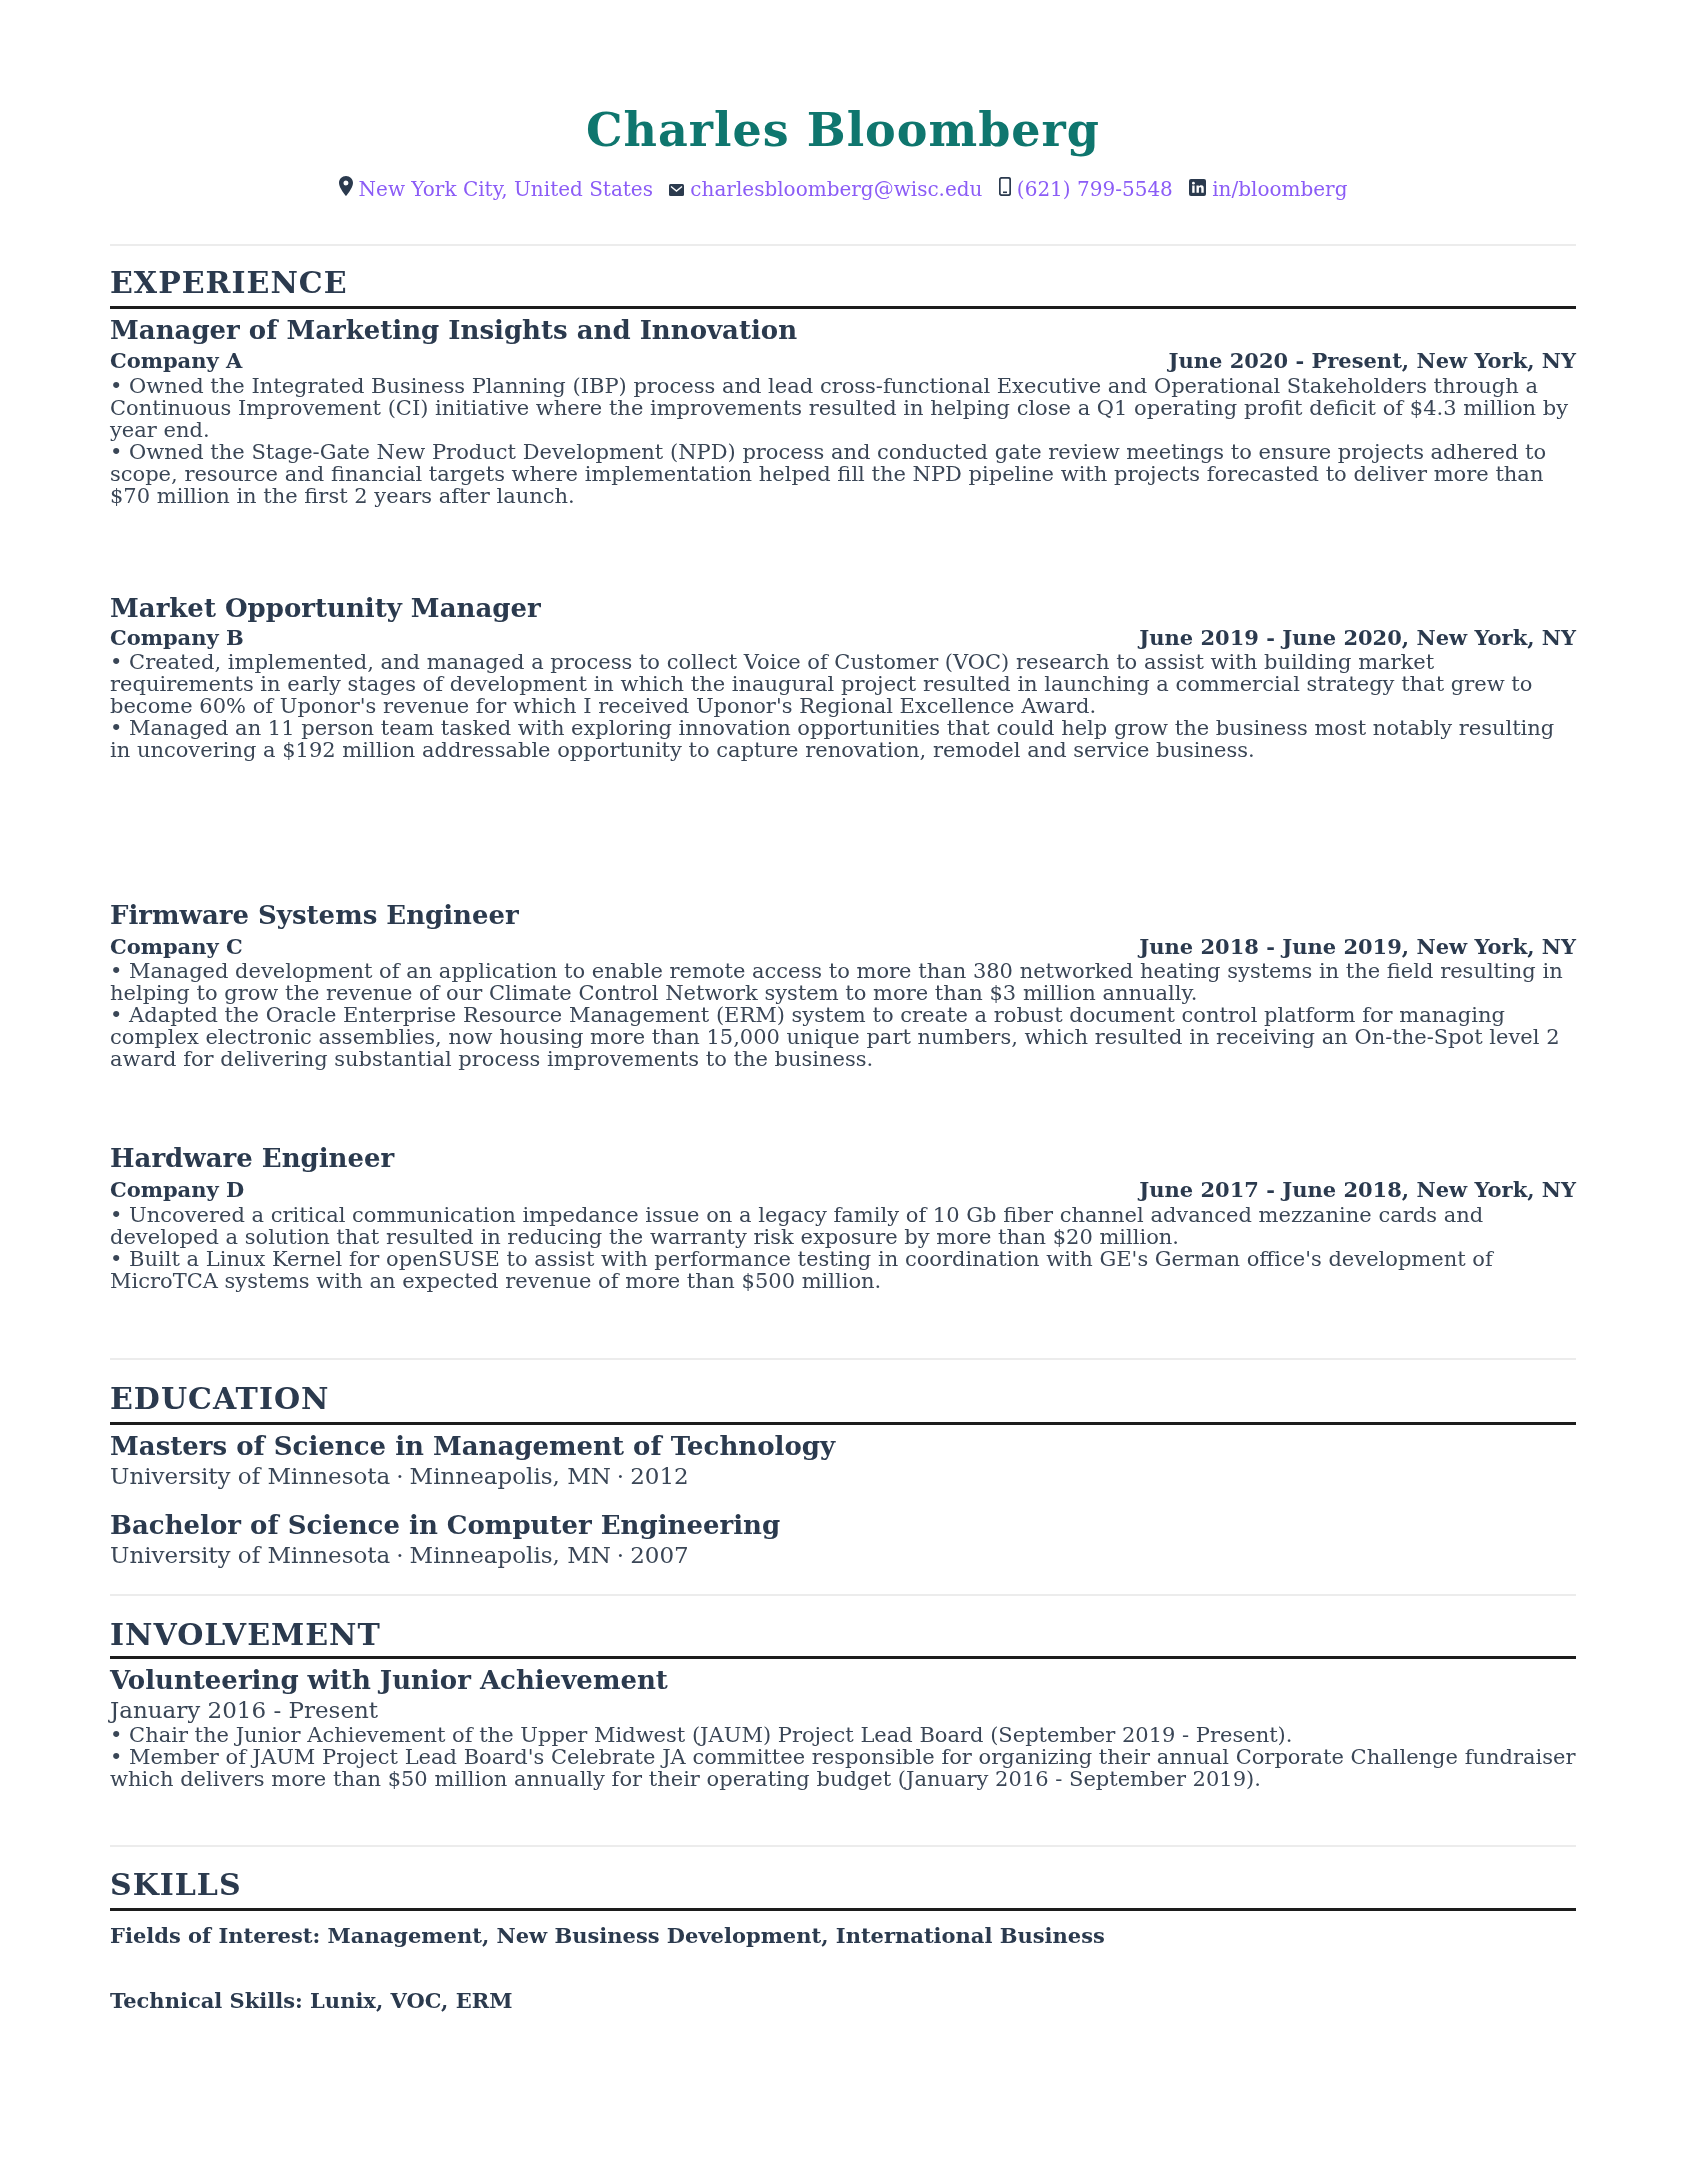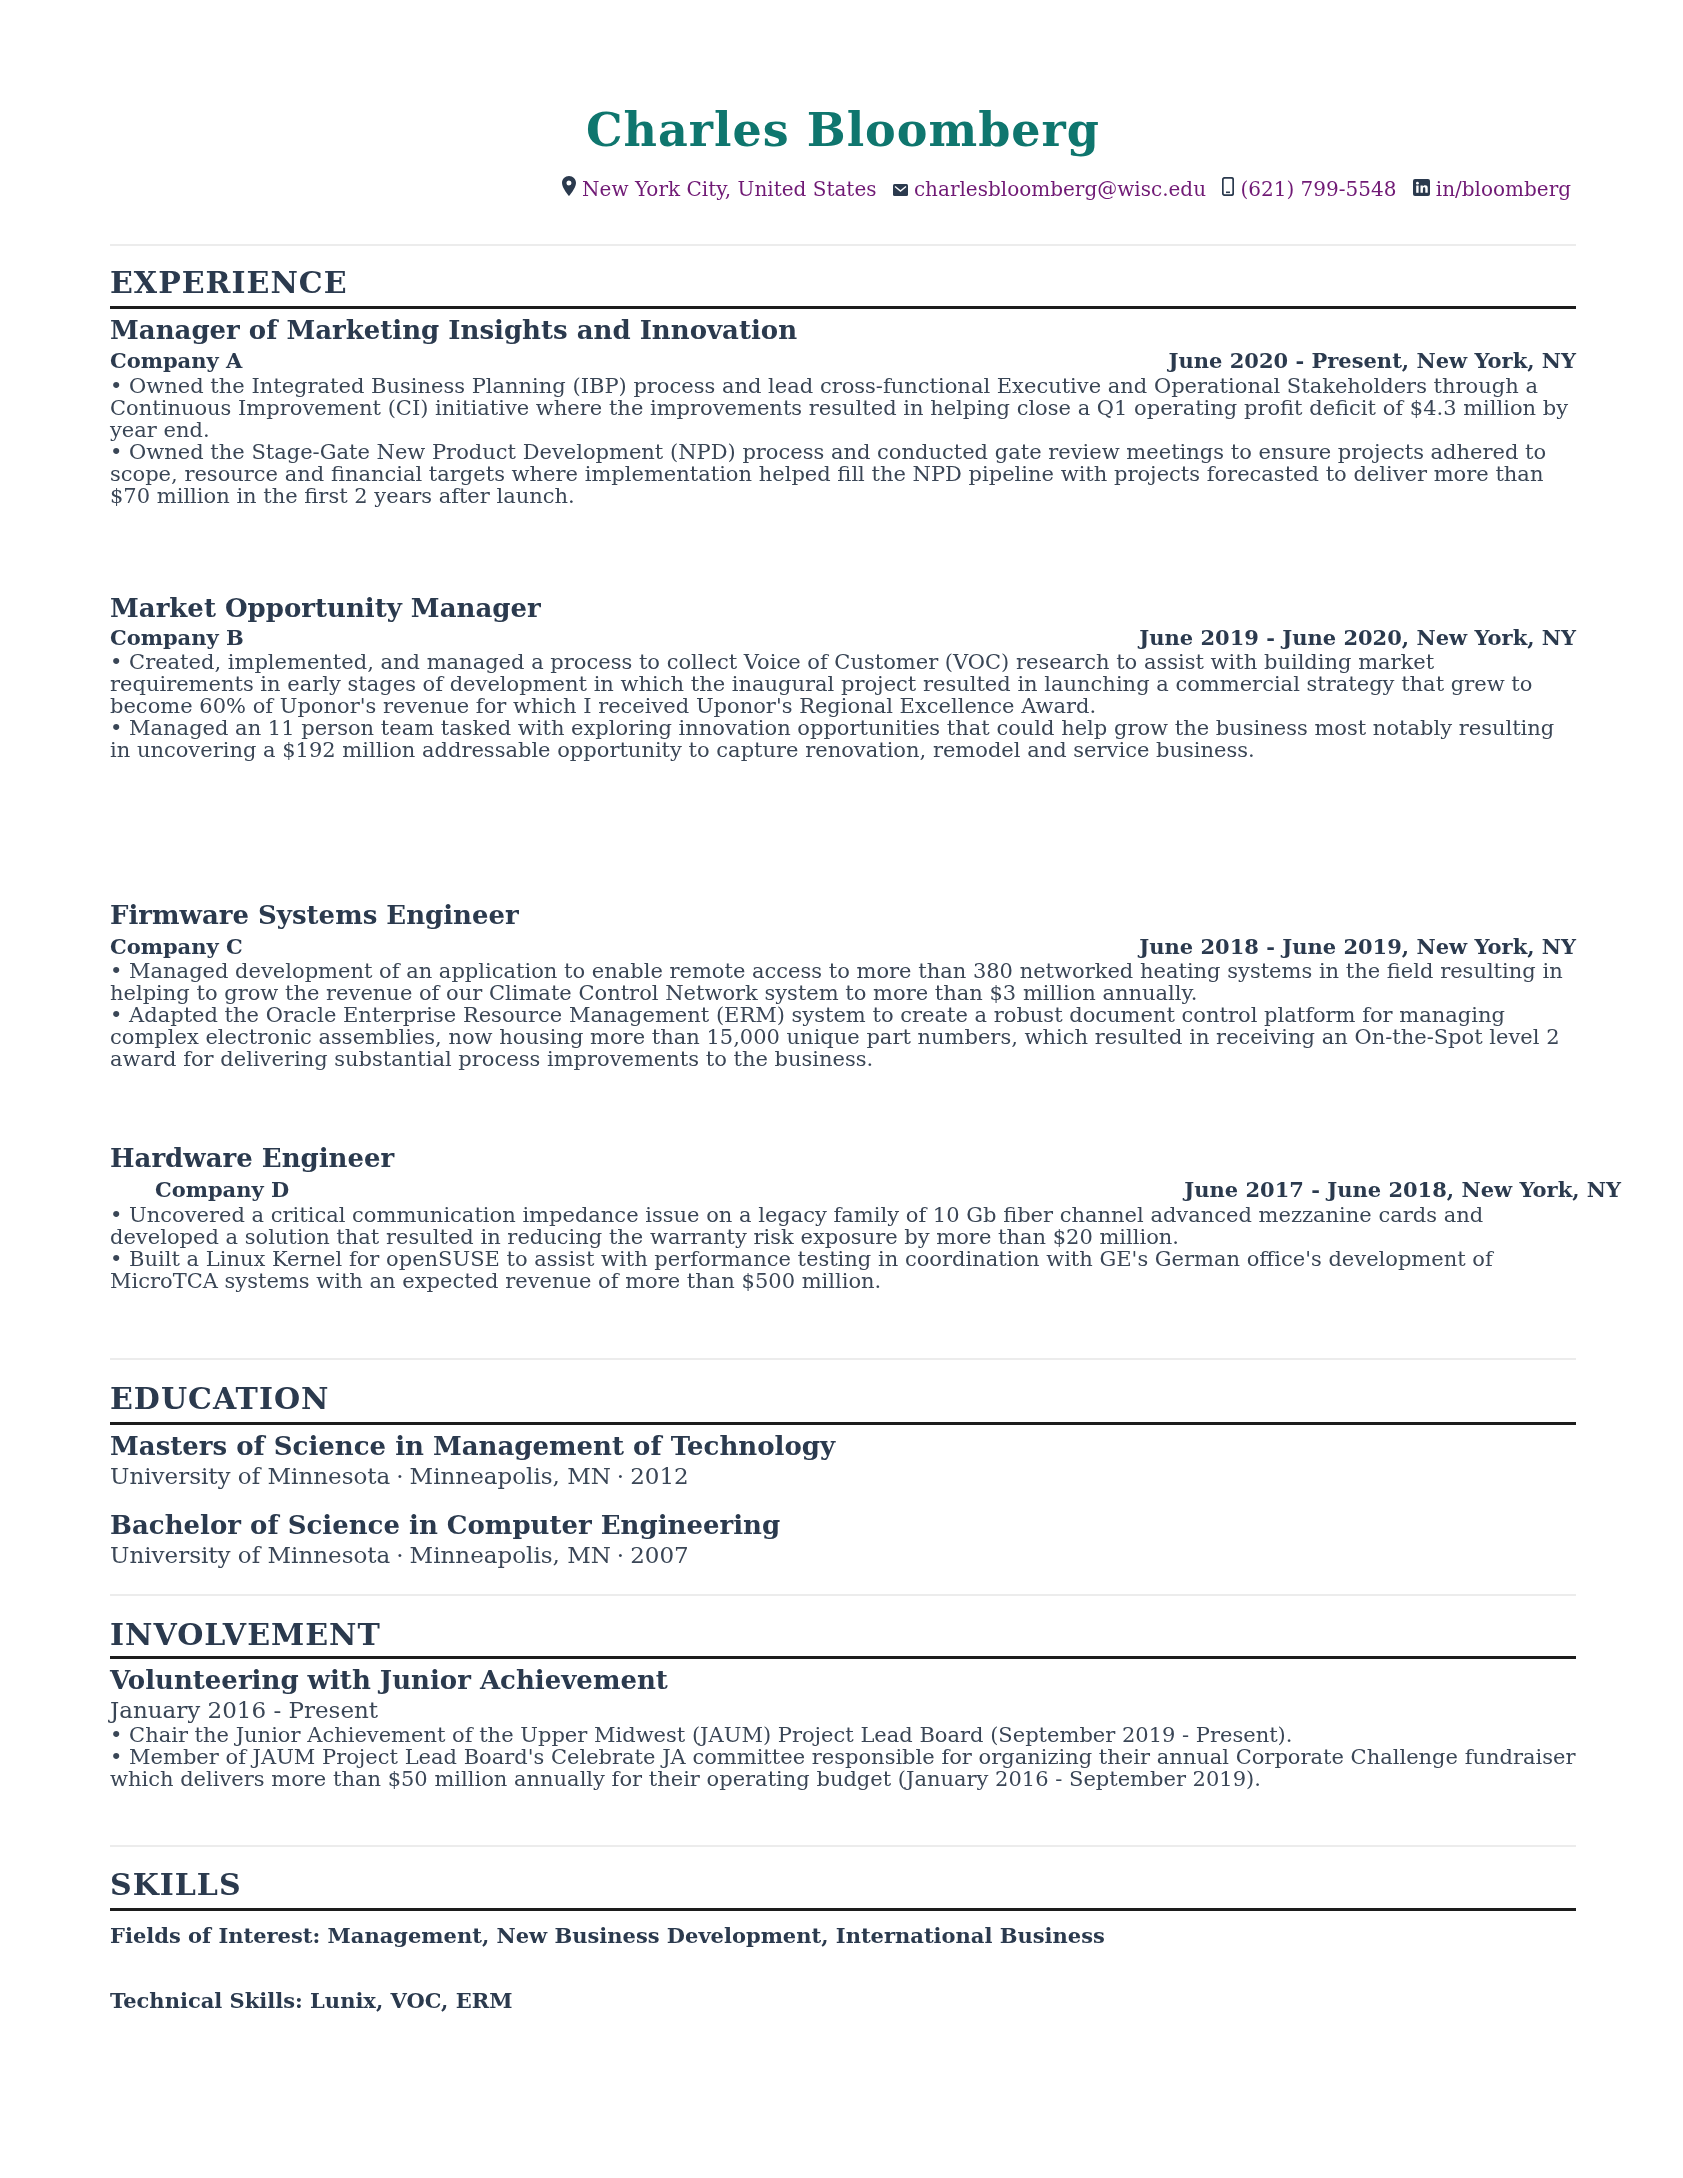--- a/index.html
+++ b/index.html
@@ -1,22 +1,22 @@
 <!DOCTYPE html>
 <html><head>
 <meta charset="utf-8">
 <style>
   html, body { margin:0; padding:0; background:#ffffff; }
   body { width:1683px; height:2178px; position:relative; overflow:hidden;
          font-family:"DejaVu Serif","Liberation Serif",serif; color:#2e3a4b; }
   .page { position:absolute; left:110px; top:0; width:1466px; }
   .name { position:absolute; left:0; width:1466px; top:103px; text-align:center;
           font-size:46px; font-weight:bold; letter-spacing:1px; color:#0f766e; }
-  .contact { position:absolute; left:0; width:1466px; top:176px; text-align:right;
-             font-size:20px; color:#701a75; white-space:nowrap; }
+  .contact { position:absolute; left:0; width:1466px; top:176px; text-align:center;
+             font-size:20px; color:#8b5cf6; white-space:nowrap; }
   .contact .item { display:inline-flex; align-items:center; margin:0 5px; }
   .contact .ic { display:inline-block; margin-right:6px; }
   .soft-rule { position:absolute; left:0; width:1466px; height:2px; background:#ececec; }
   .sec-title { position:absolute; left:0; font-size:30px; font-weight:bold; letter-spacing:1px; color:#2b3a4e; }
   .hard-rule { position:absolute; left:0; width:1466px; height:3px; background:#1d1d1d; }
   .job-title { position:absolute; left:0; font-size:26px; font-weight:bold; color:#2b3a4e; white-space:nowrap; }
   .sub { position:absolute; left:0; width:1466px; font-size:21px; font-weight:bold; color:#2b3a4e; white-space:nowrap; }
   .sub .right { position:absolute; right:0; top:0; }
   .para { position:absolute; left:0; width:1466px; font-size:21px; line-height:22px; color:#3a4656; }
   .para p { margin:0; }
@@ -100,21 +100,21 @@
   <div class="sub" style="top:934px;">
     <span>Company C</span>
     <span class="right">June 2018 - June 2019, New York, NY</span>
   </div>
   <div class="para" style="top:960px;">
     <p>• Managed development of an application to enable remote access to more than 380 networked heating systems in the field resulting in helping to grow the revenue of our Climate Control Network system to more than $3 million annually.</p>
     <p>• Adapted the Oracle Enterprise Resource Management (ERM) system to create a robust document control platform for managing complex electronic assemblies, now housing more than 15,000 unique part numbers, which resulted in receiving an On-the-Spot level 2 award for delivering substantial process improvements to the business.</p>
   </div>
 
   <div class="job-title" style="top:1143px;">Hardware Engineer</div>
-  <div class="sub" style="top:1177px;margin-left:45px;">
+  <div class="sub" style="top:1177px;">
     <span>Company D</span>
     <span class="right">June 2017 - June 2018, New York, NY</span>
   </div>
   <div class="para" style="top:1204px;">
     <p>• Uncovered a critical communication impedance issue on a legacy family of 10 Gb fiber channel advanced mezzanine cards and developed a solution that resulted in reducing the warranty risk exposure by more than $20 million.</p>
     <p>• Built a Linux Kernel for openSUSE to assist with performance testing in coordination with GE's German office's development of MicroTCA systems with an expected revenue of more than $500 million.</p>
   </div>
 
   <div class="soft-rule" style="top:1358px;"></div>
 

